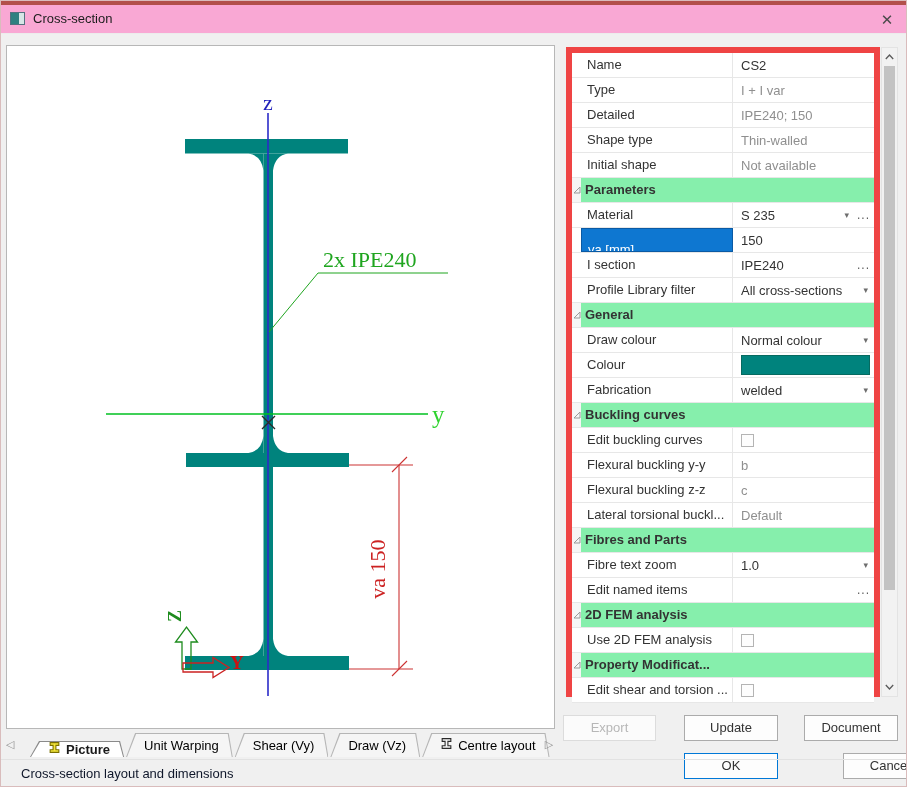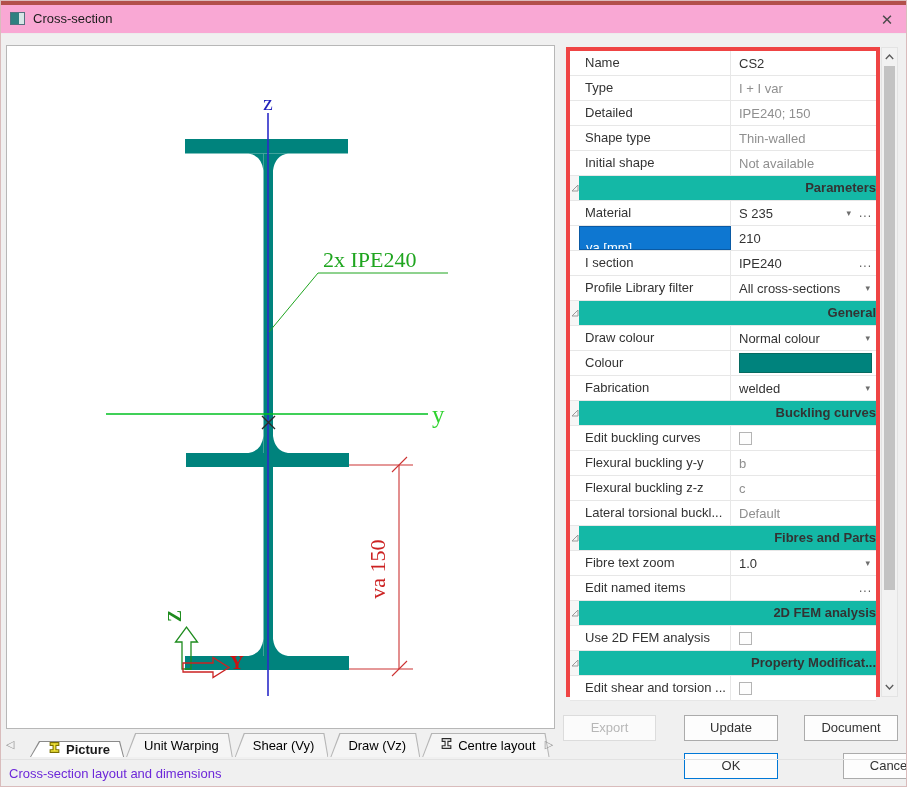--- a/index.html
+++ b/index.html
@@ -7,34 +7,34 @@
   .window{position:relative;width:907px;height:787px;background:#f0f0f0;overflow:hidden;box-sizing:border-box;border:1px solid #d9bcbc;}
   .top-strip{position:absolute;left:0;top:0;width:100%;height:4px;background:#b2504b;}
   .titlebar{position:absolute;left:0;top:4px;width:100%;height:28px;background:#f9a8d4;border-bottom:1px solid #ececec;}
   .app-icon{position:absolute;left:9px;top:7px;width:15px;height:13px;border:1px solid #54707f;background:linear-gradient(90deg,#2f8080 0 58%,#d6e6e6 58%);box-sizing:border-box;}
   .title-text{position:absolute;left:32px;top:6px;font-size:13px;color:#1c1c1c;}
   .close-btn{position:absolute;right:6px;top:3px;width:26px;height:24px;text-align:center;line-height:24px;font-size:15px;color:#4a4a4a;cursor:default;}
   .canvas-panel{position:absolute;left:5px;top:44px;width:549px;height:684px;background:#ffffff;border:1px solid #b7b7b7;box-sizing:border-box;}
   .canvas-panel svg{display:block;}
 
   
-  .prop-grid{position:absolute;left:565px;top:46px;width:314px;height:650px;background:#ffffff;border:4px solid #ef4444;box-sizing:border-box;font-size:13px;color:#333;}
+  .prop-grid{position:absolute;left:565px;top:46px;width:314px;height:650px;background:#ffffff;border:6px solid #ef4444;box-sizing:border-box;font-size:13px;color:#333;}
   .prow{display:flex;height:25px;box-sizing:border-box;border-bottom:1px solid #e7e7e7;align-items:stretch;background:#fff;}
   .gutter{width:9px;flex:0 0 9px;display:flex;align-items:center;justify-content:flex-end;background:#fff;}
   .plabel{flex:0 0 152px;width:152px;box-sizing:border-box;padding:4px 2px 0 6px;border-right:1px solid #e7e7e7;white-space:nowrap;overflow:hidden;}
   .pvalue{flex:1 1 auto;display:flex;align-items:center;box-sizing:border-box;padding:0 4px 0 8px;white-space:nowrap;overflow:hidden;}
   .pvalue .vtext{flex:0 1 auto;overflow:hidden;}
   .muted .vtext{color:#8f8f8f;}
   .prow.selected .plabel{background:#0e77d1;color:#ffffff;border:1px solid #0a5aa4;border-right:1px solid #0a5aa4;padding-top:13px;}
   .caret{margin-left:auto;font-size:9px;color:#6e6e6e;padding:0 2px;}
   .ellip{color:#5a5a5a;font-size:12px;letter-spacing:1px;padding-left:4px;margin-left:2px;}
   .ellip.only{margin-left:auto;}
   .checkbox{width:13px;height:13px;border:1px solid #b4b4b4;background:#fdfdfd;box-sizing:border-box;}
   .swatch{width:148px;height:20px;border:1px solid #066a60;box-sizing:border-box;}
-  .prow.group{background:#14b8a6;text-align:right;}
+  .prow.group{background:#86efac;}
   .prow.group .gutter{background:#f6f6f6;}
   .gtitle{flex:1 1 auto;padding:4px 0 0 4px;font-weight:bold;color:#333;}
 
   
   .scrollbar{position:absolute;left:880px;top:46px;width:17px;height:650px;background:#f2f2f2;border:1px solid #e3e3e3;box-sizing:border-box;}
   .sb-btn{position:absolute;left:0;width:15px;height:16px;display:flex;align-items:center;justify-content:center;}
   .sb-up{top:1px;} .sb-down{bottom:1px;}
   .sb-thumb{position:absolute;left:2px;top:18px;width:11px;height:524px;background:#c3c3c3;}
 
   
@@ -54,21 +54,21 @@
   .tab{position:relative;height:24px;}
   .tab.active{height:16px;}
   .tab .bg{position:absolute;inset:0;background:#b5b5b5;clip-path:polygon(9px 0, calc(100% - 4px) 0, 100% 100%, 0 100%);}
   .tab .bg2{position:absolute;inset:0;background:#f5f5f5;clip-path:polygon(10px 1px, calc(100% - 5px) 1px, calc(100% - 1px) 100%, 1px 100%);}
   .tab.active .bg{background:#8a8a8a;}
   .tab.active .bg2{background:#ffffff;}
   .tab-inner{position:relative;height:100%;display:flex;align-items:center;justify-content:center;gap:5px;padding:0 14px 0 18px;font-size:13px;color:#000000;}
   .tab.active .tab-inner{font-weight:bold;color:#1a1a1a;}
 
   .status-sep{position:absolute;left:0;top:758px;width:907px;height:1px;background:#e2e2e2;}
-  .status-text{position:absolute;left:8px;top:765px;font-size:13px;color:#6d28d9;}
+  .status-text{position:absolute;left:20px;top:765px;font-size:13px;color:#0f172a;}
 </style>
 </head>
 <body>
 
 <div class="window">
   <div class="top-strip"></div>
 
   <div class="titlebar">
     <div class="app-icon"></div>
     <div class="title-text">Cross-section</div>
@@ -169,21 +169,21 @@
         <div class="pvalue">
           <span class="vtext">S 235</span>
           <span class="caret">▾</span>
           <span class="ellip">...</span>
         </div>
       </div>
       <div class="prow selected">
         <div class="gutter"></div>
         <div class="plabel">va [mm]</div>
         <div class="pvalue">
-          <span class="vtext">210</span>
+          <span class="vtext">150</span>
         </div>
       </div>
       <div class="prow">
         <div class="gutter"></div>
         <div class="plabel">I section</div>
         <div class="pvalue">
           <span class="vtext">IPE240</span>
           <span class="ellip only">...</span>
         </div>
       </div>

